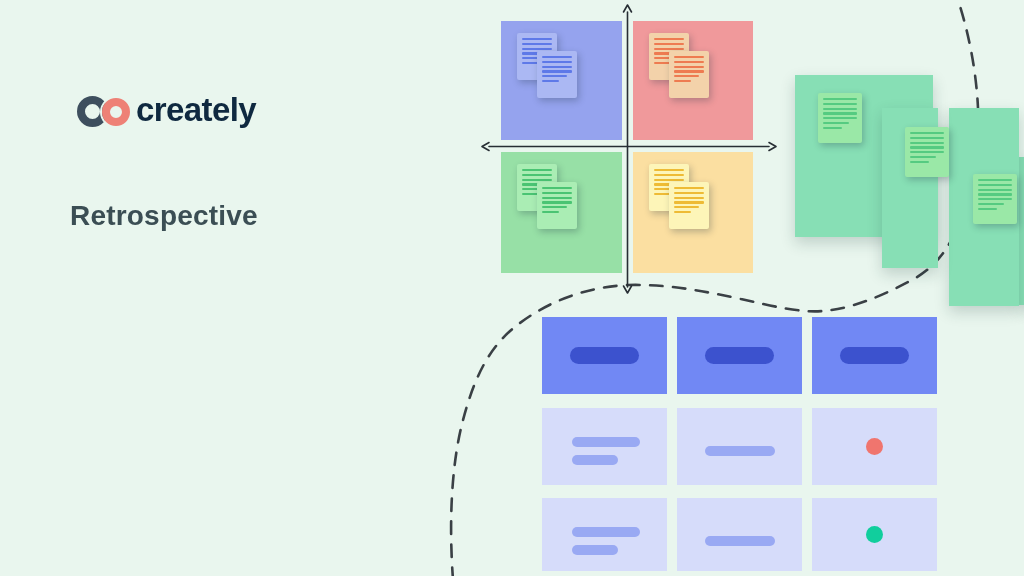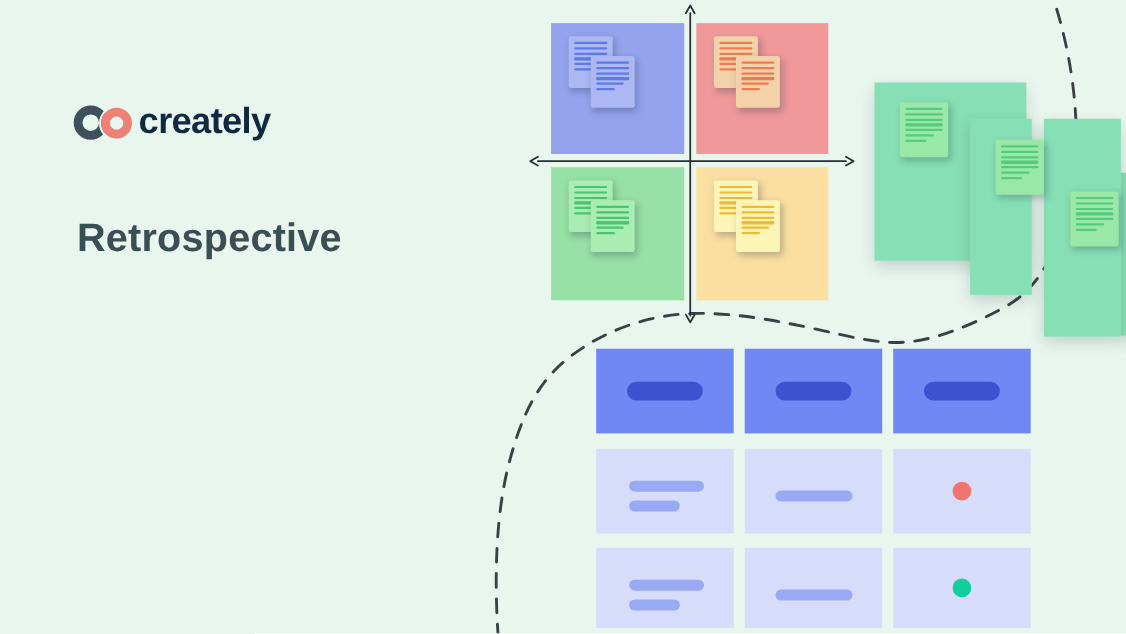--- a/index.html
+++ b/index.html
@@ -2,30 +2,30 @@
 <html style="--background: #E9F6EE; --dash: #3A4045; --axis: #272E34; --ring-left: #3E4F5E; --ring-right: #EE8176; --wordmark: #0F2940; --headline: #3B4E54; --table-header-fill: #7188F4; --table-header-pill: #3C52CE; --table-cell-fill: #D6DCFA; --table-pill: #99A9F3;"><head>
 <meta charset="utf-8">
 <style>
   html,body{margin:0;padding:0;background:#fff;}
   .stage{
     position:relative;width:1024px;height:576px;overflow:hidden;
     background:var(--background);
     font-family:"Liberation Sans",sans-serif;
   }
   
-  .logo-lockup{position:absolute;left:67px;top:95px;display:flex;align-items:center;z-index:5;}
+  .logo-lockup{position:absolute;left:77px;top:95px;display:flex;align-items:center;z-index:5;}
   .logo-rings{position:relative;width:52px;height:34px;}
   .ring{position:absolute;border-radius:50%;box-sizing:border-box;background:transparent;}
   .ring-left{left:0;top:1px;width:31px;height:31px;border:8.5px solid var(--ring-left);}
   .ring-right{left:25px;top:3px;width:28px;height:28px;border:8px solid var(--ring-right);
     box-shadow:0 0 0 2px var(--background);z-index:2;}
   .wordmark{font-size:33px;font-weight:bold;color:var(--wordmark);letter-spacing:-0.6px;margin-left:7px;margin-top:-4px;}
   
   .headline{position:absolute;left:70px;top:192px;z-index:5;
-    font-size:36px;font-weight:bold;line-height:47px;color:var(--headline);letter-spacing:0.2px;}
+    font-size:28px;font-weight:bold;line-height:47px;color:var(--headline);letter-spacing:0.2px;}
   
   .decor-svg{position:absolute;left:0;top:0;width:1024px;height:576px;z-index:1;}
   .dash-path{fill:none;stroke:var(--dash);stroke-width:2.6;stroke-dasharray:12.5 10.5;stroke-linecap:round;}
   .axis{fill:none;stroke:var(--axis);stroke-width:1.6;stroke-linecap:round;stroke-linejoin:round;}
   
   .quadrant{position:absolute;z-index:2;}
   .q-tl{left:501px;top:21px;width:121px;height:119px;}
   .q-tr{left:633px;top:21px;width:120px;height:119px;}
   .q-bl{left:501px;top:152px;width:121px;height:121px;}
   .q-br{left:633px;top:152px;width:120px;height:121px;}

